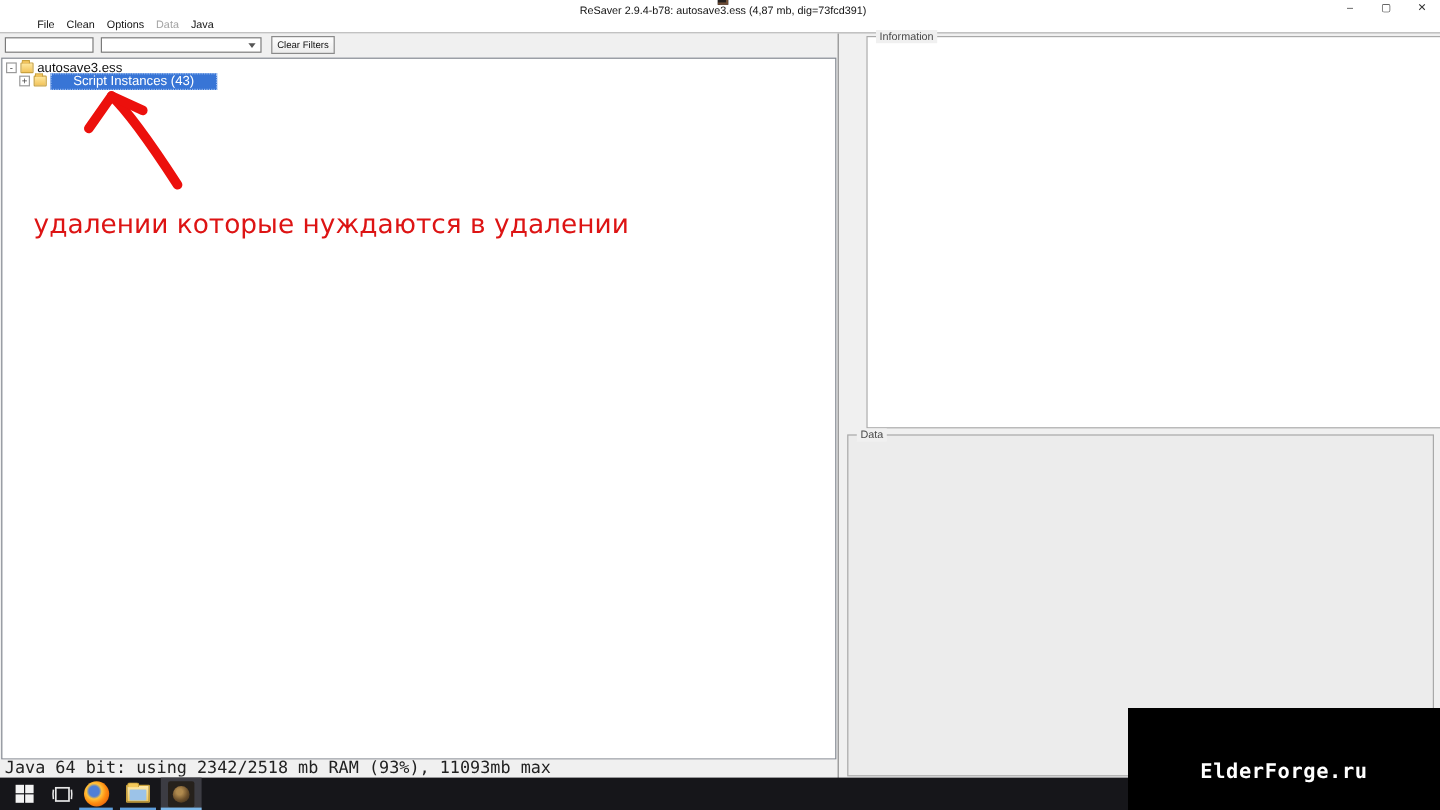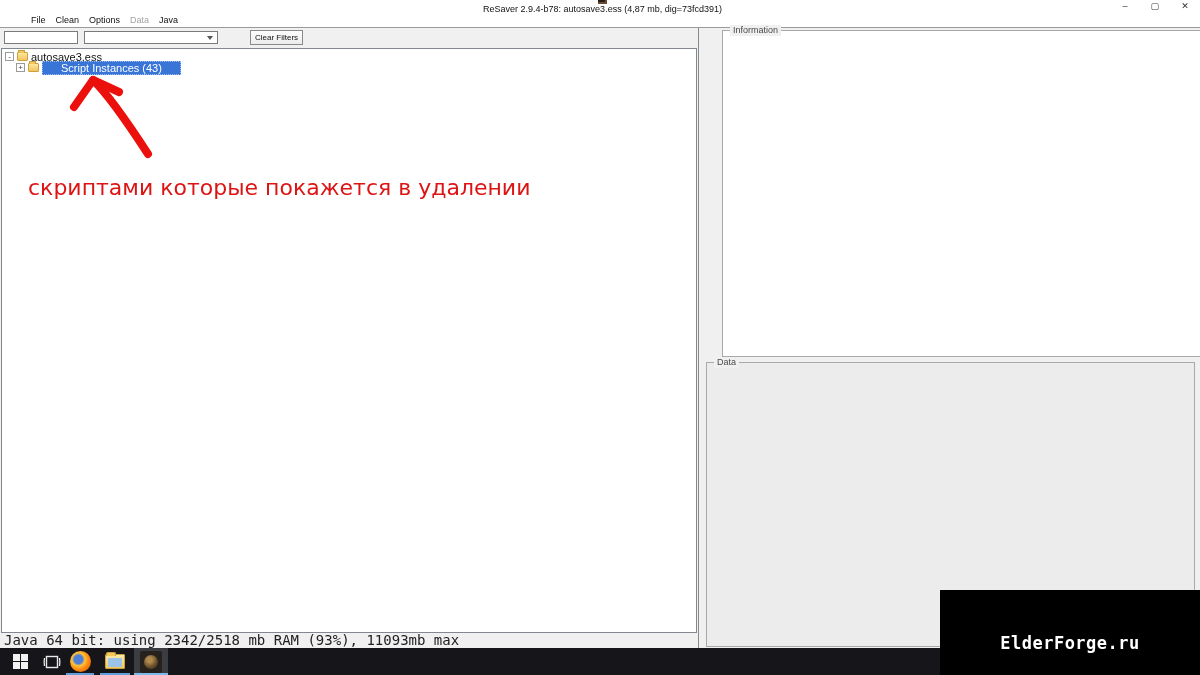--- a/index.html
+++ b/index.html
@@ -23,21 +23,21 @@
   .content { position:absolute; left:0; top:27px; width:1200px; height:621px; border-top:1px solid #9a9a9a; }
   .left-pane { position:absolute; left:0; top:0; width:698px; height:621px; background:#f0f0f0; }
   .right-pane { position:absolute; left:698px; top:0; width:502px; height:621px; background:#f0f0f0; border-left:1px solid #8a8a8a; }
 
   
   .toolbar { position:absolute; left:0; top:0; width:698px; height:20px; background:#f0f0f0; }
   .filter-input { position:absolute; left:4px; top:3px; width:74px; height:13px; border:1px solid #7a7a7a; background:#fff; font-size:9px; padding:0 2px; }
   .combo { position:absolute; left:84px; top:3px; width:134px; height:13px; border:1px solid #7a7a7a; background:#fff; }
   .combo-value { position:absolute; left:2px; top:0; font-size:9px; line-height:12px; color:#222; }
   .combo-arrow { position:absolute; right:4px; top:4px; width:0; height:0; border-left:3px solid transparent; border-right:3px solid transparent; border-top:4px solid #555; }
-  .clear-filters-btn { position:absolute; left:226px; top:2px; width:53px; height:15px; border:1px solid #8a8a8a; background:linear-gradient(#fdfdfd,#ececec); font-size:8px; font-family:"Liberation Sans",sans-serif; color:#111; line-height:13px; text-align:center;margin-left:24px; }
+  .clear-filters-btn { position:absolute; left:226px; top:2px; width:53px; height:15px; border:1px solid #8a8a8a; background:linear-gradient(#fdfdfd,#ececec); font-size:8px; font-family:"Liberation Sans",sans-serif; color:#111; line-height:13px; text-align:center; }
 
   
   .tree-panel { position:absolute; left:1px; top:20px; width:696px; height:585px; background:#fff; border:1px solid #828790; }
   .tree-row { position:absolute; display:flex; align-items:center; height:11px; }
   .tree-row.root { left:3px; top:2px; }
   .tree-row.child { left:14px; top:13px; }
   .expander { width:9px; height:9px; border:1px solid #9a9a9a; background:#fff; font-size:8px; line-height:7px; text-align:center; color:#444; flex:0 0 9px; }
   .folder-icon { width:11px; height:9px; margin-left:3px; background:linear-gradient(#ffe79c,#f2c45c); border:1px solid #c9a23f; border-radius:1px; position:relative; flex:0 0 11px; }
   .folder-icon:before { content:""; position:absolute; left:0; top:-3px; width:5px; height:2px; background:#f2c45c; border:1px solid #c9a23f; border-bottom:none; border-radius:1px 1px 0 0; }
   .tree-label { font-size:11px; color:#111; margin-left:3px; white-space:nowrap; }
@@ -127,21 +127,21 @@
           <span class="folder-icon"></span>
           <span class="tree-label selected">Script Instances (43)</span>
         </div>
 
         <svg class="arrow-svg" width="110" height="105" viewBox="0 0 110 105">
           <path d="M 91 90 Q 54 33 36 16" fill="none" stroke-width="8" stroke-linecap="round" stroke="#ec100c"></path>
           <path d="M 17 43 L 36 16 L 62 28" fill="none" stroke-width="8" stroke-linecap="round" stroke-linejoin="round" stroke="#ec100c"></path>
         </svg>
 
         <div class="note-text">
-          <div>скриптами которые покажется в удалении</div>
+          <div>удалении которые нуждаются в удалении</div>
         </div>
       </div>
 
       <div class="statusbar">Java 64 bit: using 2342/2518 mb RAM (93%), 11093mb max</div>
     </div>
 
     <div class="right-pane">
       <div class="groupbox info">
         <span class="gb-title">Information</span>
       </div>

